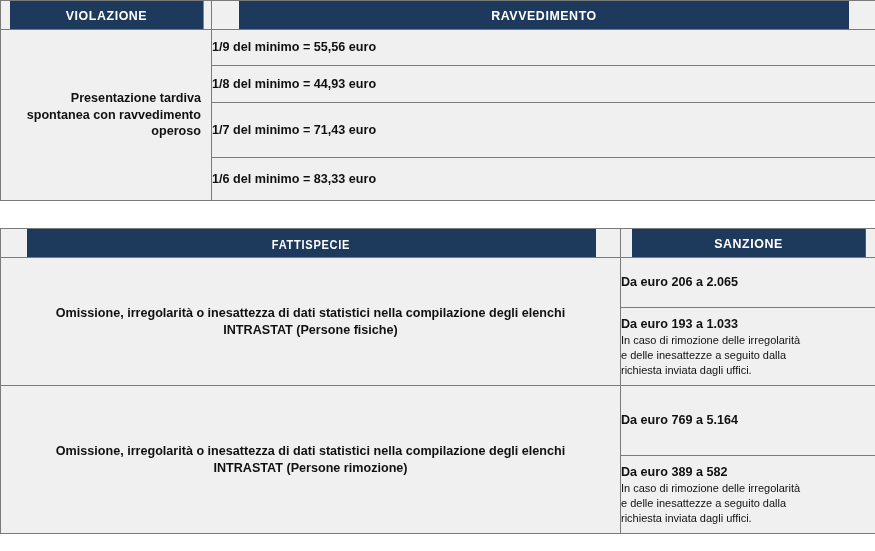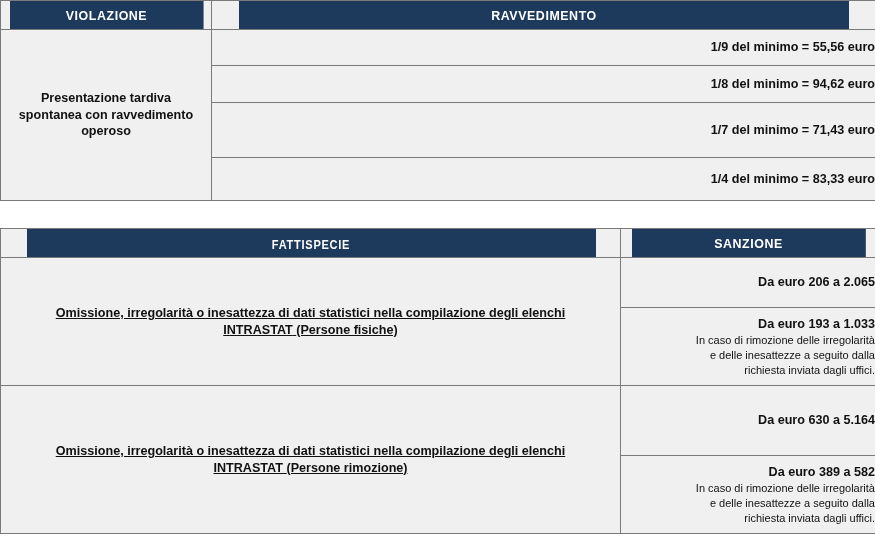--- a/index.html
+++ b/index.html
@@ -51,21 +51,21 @@
   .hd-wrap { display: block; }
   .hd.smallcaps {
     font-variant: small-caps;
     text-transform: lowercase;
     letter-spacing: 0.8px;
     font-size: 16.5px;
   }
 
   
   .cell {
-    text-align: right;
+    text-align: left;
     font-size: 12.6px;
     font-weight: bold;
     line-height: 1.28;
     color: #111111;
     padding: 4px 8px;
   }
   .cell .sub {
     display: block;
     font-weight: normal;
     font-size: 11px;
@@ -80,42 +80,41 @@
     top: 0;
     width: 875px;
   }
   #table-ravvedimento col.c1 { width: 211px; }
   #table-ravvedimento col.c2 { width: 664px; }
   #table-ravvedimento .r1 { height: 36px; }
   #table-ravvedimento .r2 { height: 37px; }
   #table-ravvedimento .r3 { height: 55px; padding-left: 43px; }
   #table-ravvedimento .r4 { height: 43px; }
   #table-ravvedimento .viol-cell {
-    text-align: center;
+    text-align: right;
     font-size: 12.6px;
     font-weight: bold;
     line-height: 1.34;
     padding: 8px 10px;
   }
 
   
   #table-sanzioni {
     left: 0;
     top: 228px;
     width: 875px;
   }
   #table-sanzioni col.c1 { width: 620px; }
   #table-sanzioni col.c2 { width: 255px; }
   #table-sanzioni .fatt-cell {
     text-align: center;
     font-size: 12.6px;
     font-weight: bold;
     line-height: 1.32;
     padding: 6px 20px;
-    text-decoration: underline;
   }
   #table-sanzioni .s-r1 { height: 50px; }
   #table-sanzioni .s-r2 { height: 78px; }
   #table-sanzioni .s-r3 { height: 70px; }
   #table-sanzioni .s-r4 { height: 78px; }
 </style>
 </head>
 <body>
 
 <div class="page">
@@ -138,27 +137,27 @@
     <tbody>
       <tr class="r1">
         <td class="viol-cell" rowspan="4">
           <span class="ln">Presentazione tardiva</span>
           <span class="ln">spontanea con ravvedimento</span>
           <span class="ln">operoso</span>
         </td>
         <td class="cell">1/9 del minimo = 55,56 euro</td>
       </tr>
       <tr class="r2">
-        <td class="cell">1/8 del minimo = 94,62 euro</td>
+        <td class="cell">1/8 del minimo = 44,93 euro</td>
       </tr>
       <tr class="r3">
         <td class="cell">1/7 del minimo = 71,43 euro</td>
       </tr>
       <tr class="r4">
-        <td class="cell">1/4 del minimo = 83,33 euro</td>
+        <td class="cell">1/6 del minimo = 83,33 euro</td>
       </tr>
     </tbody>
   </table>
 
   <table class="tbl" id="table-sanzioni">
     <colgroup>
       <col class="c1">
       <col class="c2">
     </colgroup>
     <thead>
@@ -192,21 +191,21 @@
         </td>
       </tr>
 
       <tr class="s-r3">
         <td class="fatt-cell" rowspan="2">
           <span class="ln">Omissione, irregolarità o inesattezza di dati statistici nella compilazione degli elenchi</span>
           <span class="ln">INTRASTAT</span>
           <span class="ln">(Persone rimozione)</span>
         </td>
         <td class="cell">
-          <span class="ln">Da euro 630 a 5.164</span>
+          <span class="ln">Da euro 769 a 5.164</span>
         </td>
       </tr>
       <tr class="s-r4">
         <td class="cell">
           <span class="ln">Da euro 389 a 582</span>
           <span class="sub">In caso di rimozione delle irregolarità</span>
           <span class="sub">e delle inesattezze a seguito dalla</span>
           <span class="sub">richiesta inviata dagli uffici.</span>
         </td>
       </tr>

